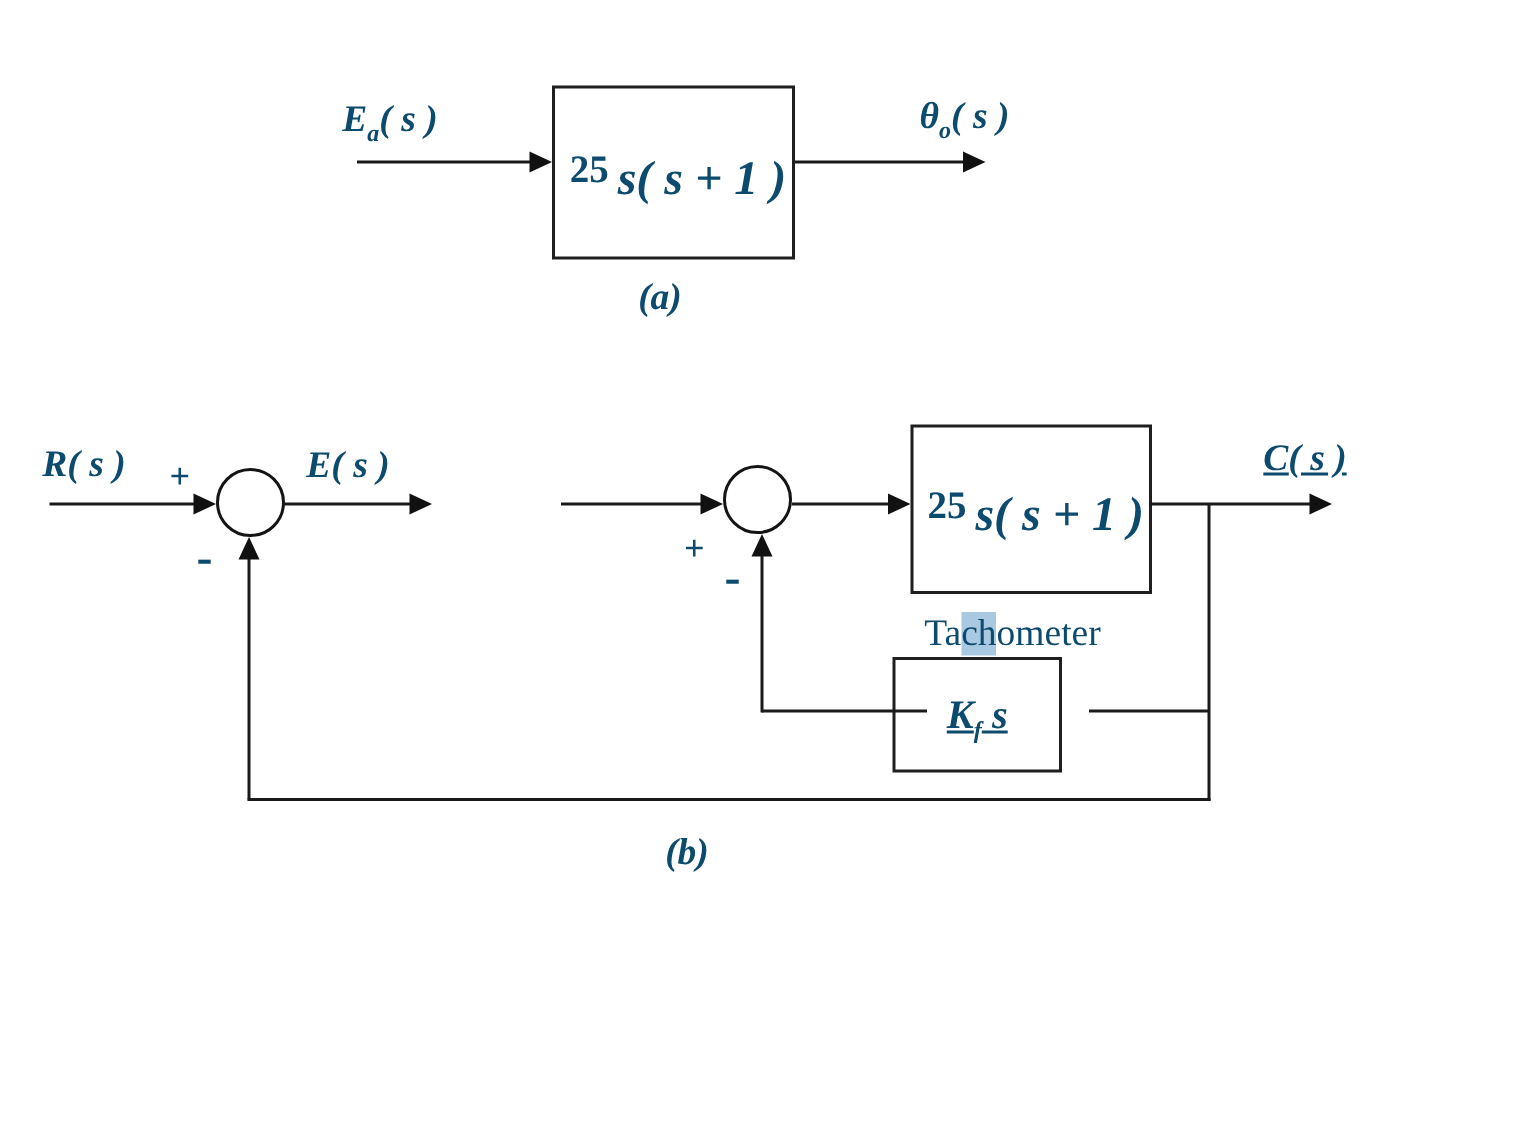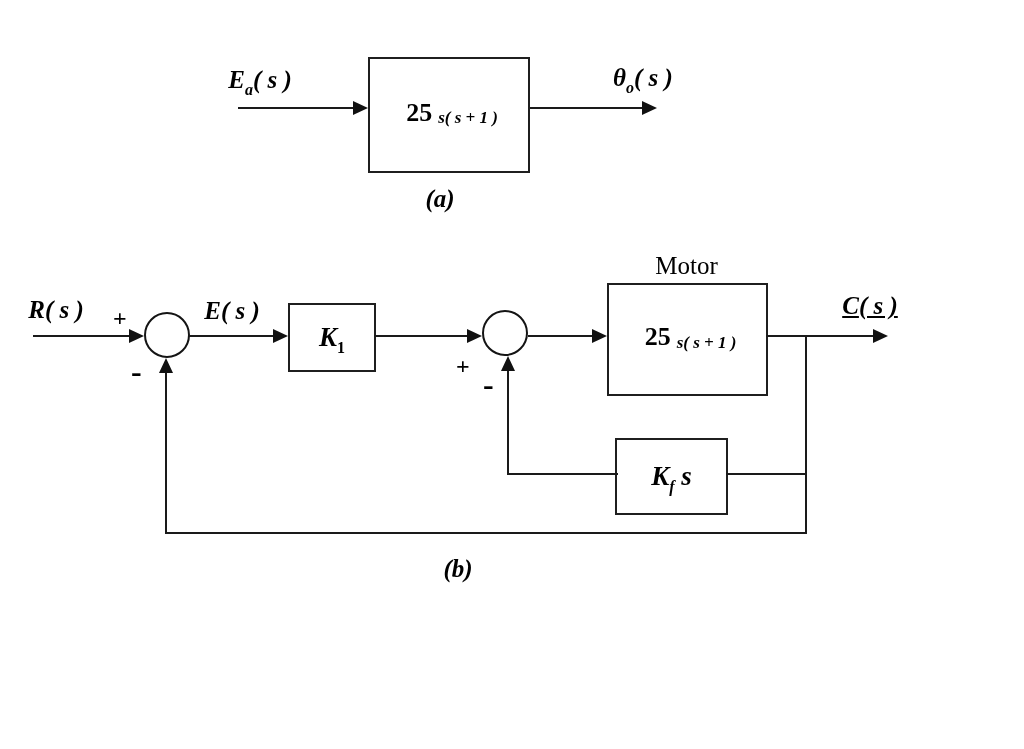--- a/index.html
+++ b/index.html
@@ -1,18 +1,18 @@
 <!DOCTYPE html>
 <html><head>
 <meta charset="utf-8">
 <style>
   html,body{margin:0;padding:0;background:#ffffff;}
   #stage{
     position:relative;width:1024px;height:749px;background:#ffffff;overflow:hidden;
-    font-family:"Liberation Serif","DejaVu Serif",serif;color:#000000;
+    font-family:"Liberation Serif","DejaVu Serif",serif;color:#0c4a6e;
   }
   
   .h-line{position:absolute;height:2px;background:#1a1a1a;}
   .v-line{position:absolute;width:2px;background:#1a1a1a;}
   
   .arrow-r{position:absolute;width:0;height:0;
     border-top:7px solid transparent;border-bottom:7px solid transparent;
     border-left:15px solid #111;}
   .arrow-u{position:absolute;width:0;height:0;
     border-left:7px solid transparent;border-right:7px solid transparent;
@@ -25,21 +25,21 @@
   .sig{position:absolute;font-weight:bold;font-style:italic;font-size:25px;
     text-align:center;white-space:nowrap;line-height:1.1;}
   .sig i{font-style:italic;}
   .blk-title{position:absolute;font-size:25px;text-align:center;white-space:nowrap;line-height:1.1;}
   .sub{font-size:16px;font-style:italic;font-weight:bold;vertical-align:-7px;line-height:0;}
   .sub-num{font-size:16px;font-style:normal;font-weight:bold;vertical-align:-7px;line-height:0;}
   .gain{font-weight:bold;font-style:italic;font-size:27px;white-space:nowrap;}
   .frac{display:flex;flex-direction:row;align-items:center;line-height:1;}
   .frac .num{font-weight:bold;font-size:26px;padding:0 6px 5px 6px;}
   .frac .bar{height:3px;background:#555;align-self:stretch;}
-  .frac .den{font-weight:bold;font-style:italic;font-size:17px;padding-top:5px;white-space:nowrap;}
+  .frac .den{font-weight:bold;font-style:italic;font-size:32px;padding-top:5px;white-space:nowrap;}
   .sign-plus{position:absolute;font-weight:bold;font-size:24px;line-height:1;}
   .sign-minus{position:absolute;font-weight:bold;font-size:32px;line-height:1;}
   .part-label{position:absolute;font-weight:bold;font-style:italic;font-size:25px;text-align:center;}
   .caption{position:absolute;font-weight:bold;font-size:27px;text-align:center;white-space:nowrap;}
   .hl{padding:1px 0;}
 </style>
 </head>
 <body>
 
 <div id="stage">
@@ -75,52 +75,51 @@
 
   <div class="sum" style="left:144px;top:312px;width:42px;height:42px;"></div>
   <div class="sign-minus" style="left:131px;top:355px;">-</div>
 
   <div class="sig" style="left:190px;top:297px;width:84px;">
     <i>E</i><i>( s )</i>
   </div>
   <div class="h-line" style="left:189px;top:335px;width:86px;"></div>
   <div class="arrow-r" style="left:273px;top:329px;"></div>
 
-  <div class="blk" style="left:288px;top:303px;width:84px;height:65px;">
-    <span class="gain"><i>K</i><span class="sub-num">1</span></span>
-  </div>
 
   <div class="h-line" style="left:374px;top:335px;width:95px;"></div>
   <div class="arrow-r" style="left:467px;top:329px;"></div>
   <div class="sign-plus" style="left:456px;top:354px;">+</div>
 
   <div class="sum" style="left:482px;top:310px;width:42px;height:42px;"></div>
   <div class="sign-minus" style="left:483px;top:368px;">-</div>
 
   <div class="h-line" style="left:528px;top:335px;width:66px;"></div>
   <div class="arrow-r" style="left:592px;top:329px;"></div>
 
-  <div class="blk-title" style="left:614px;top:252px;width:145px;">Motor</div>
   <div class="blk" style="left:607px;top:283px;width:157px;height:109px;">
     <div class="frac">
       <span class="num">25</span>
       <span class="bar"></span>
       <span class="den">s( s + 1 )</span>
     </div>
   </div>
 
   <div class="h-line" style="left:766px;top:335px;width:109px;"></div>
   <div class="arrow-r" style="left:873px;top:329px;"></div>
   <div class="sig" style="left:826px;top:292px;width:88px;text-decoration:underline;">
     <i>C</i><i>( s )</i>
   </div>
 
   <div class="v-line" style="left:805px;top:336px;height:198px;"></div>
 
-  <div class="blk" style="left:615px;top:438px;width:109px;height:73px;">
+  <div class="blk-title" style="left:590px;top:409px;width:170px;">
+    <span>Ta</span><span class="hl" style="background: rgb(169, 200, 226);">ch</span><span>ometer</span>
+  </div>
+  <div class="blk" style="left:595px;top:438px;width:109px;height:73px;text-decoration:underline;">
     <span class="gain"><i>K</i><span class="sub">f</span><i> s</i></span>
   </div>
   <div class="h-line" style="left:726px;top:473px;width:80px;"></div>
   <div class="h-line" style="left:508px;top:473px;width:110px;"></div>
   <div class="v-line" style="left:507px;top:370px;height:105px;"></div>
   <div class="arrow-u" style="left:501px;top:356px;"></div>
 
   <div class="h-line" style="left:165px;top:532px;width:642px;"></div>
   <div class="v-line" style="left:165px;top:372px;height:161px;"></div>
   <div class="arrow-u" style="left:159px;top:358px;"></div>

